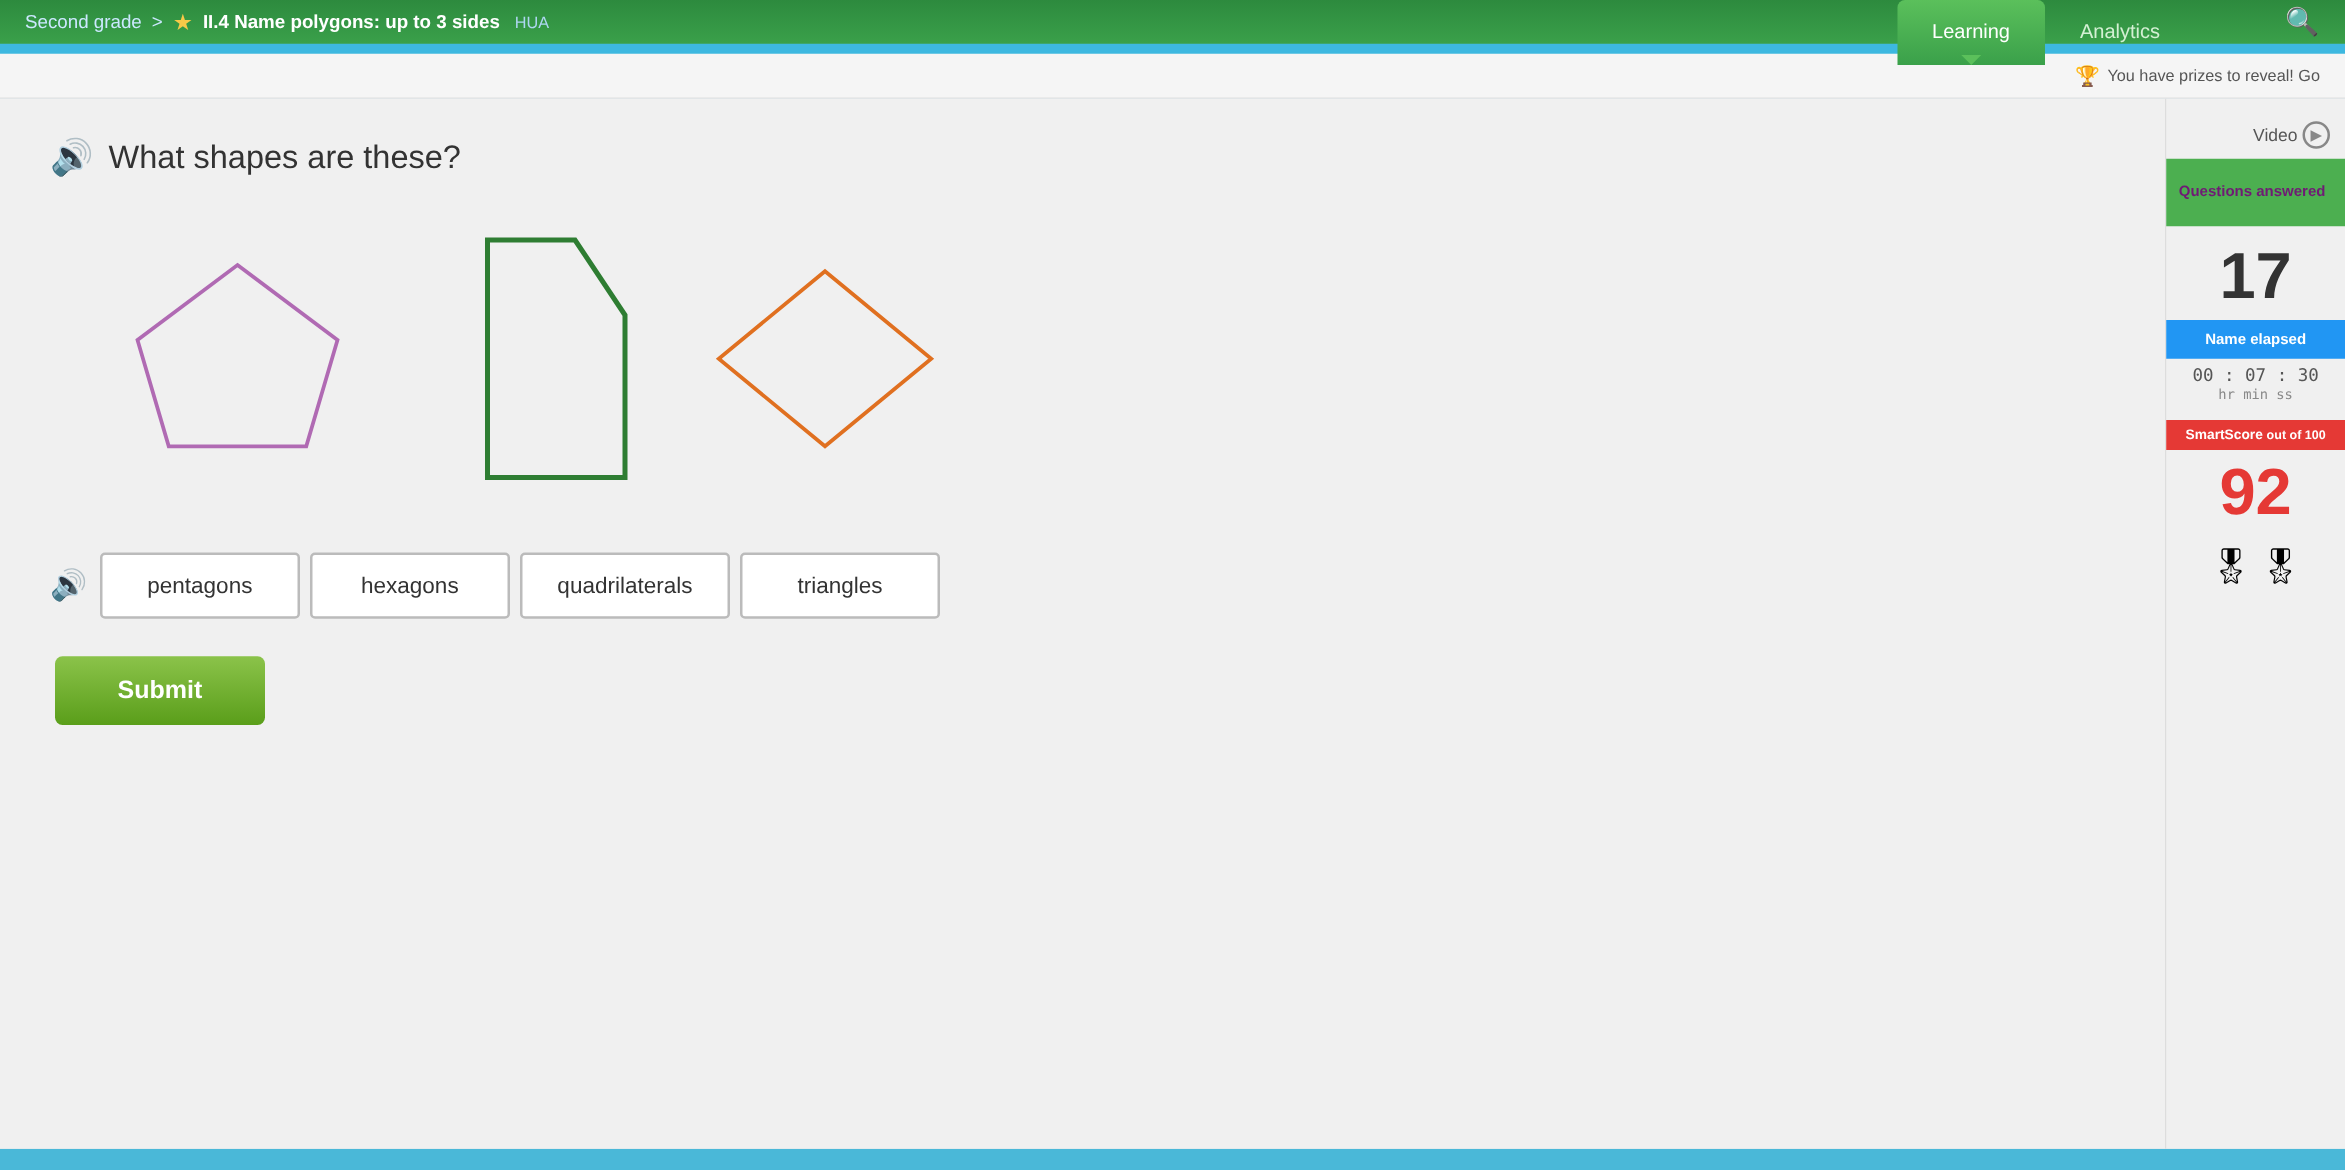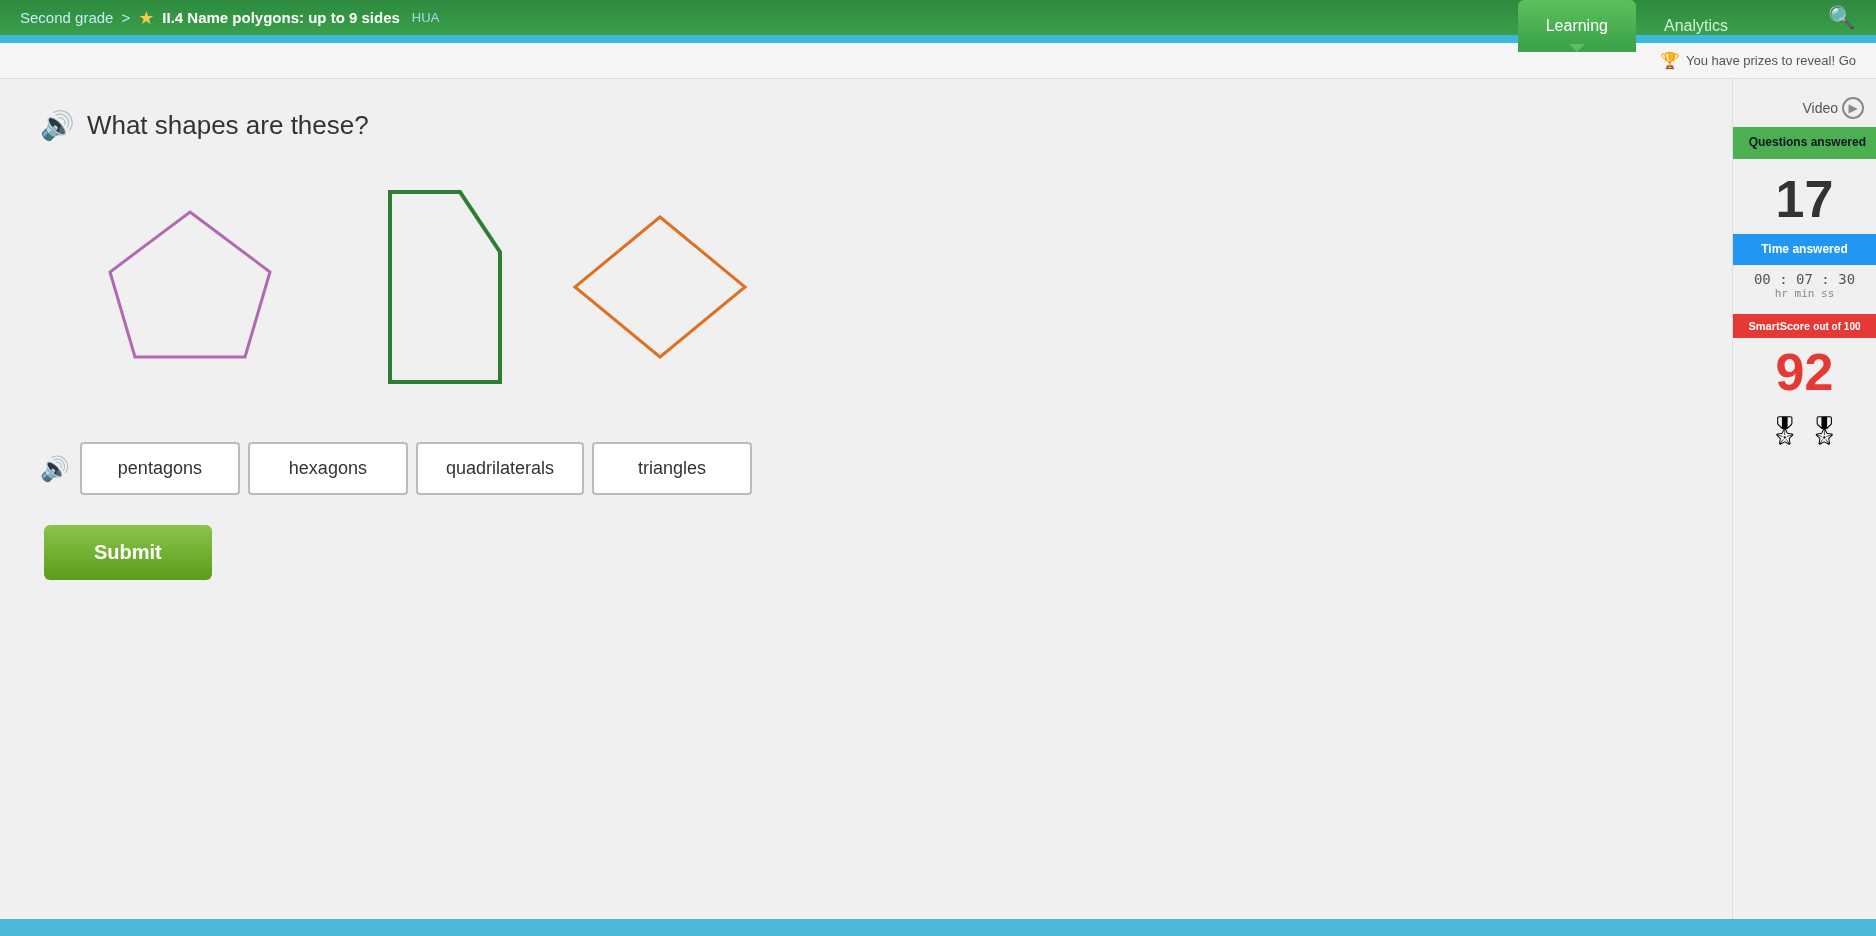--- a/index.html
+++ b/index.html
@@ -229,25 +229,25 @@
       border: 2px solid #888;
       display: flex;
       align-items: center;
       justify-content: center;
       font-size: 12px;
       color: #888;
     }
 
     .questions-answered-box {
       background: #4caf50;
-      color: #0f172a;
-      padding: 8px 10px;
+      color: #701a75;
+      padding: 19px 10px;
       font-size: 12px;
       font-weight: bold;
-      text-align: right;
+      text-align: left;
       line-height: 1.3;
     }
     .questions-count {
       font-size: 52px;
       font-weight: bold;
       color: #333;
       text-align: center;
       padding: 10px 0 5px 0;
     }
 
@@ -296,21 +296,21 @@
     }
   </style>
 </head>
 <body>
 
 <div class="top-nav">
   <div class="breadcrumb-area">
     <span class="breadcrumb-grade">Second grade</span>
     <span class="breadcrumb-separator">&gt;</span>
     <span class="breadcrumb-star">★</span>
-    <span class="breadcrumb-lesson">II.4 Name polygons: up to 9 sides</span>
+    <span class="breadcrumb-lesson">II.4 Name polygons: up to 3 sides</span>
     <span class="breadcrumb-code">HUA</span>
   </div>
 
   <div class="nav-tabs">
     <div class="nav-tab nav-tab-learning">
       <span>Learning</span>
     </div>
     <div class="nav-tab">
       <span>Analytics</span>
     </div>
@@ -374,21 +374,21 @@
       <span>Video</span>
       <div class="video-circle">▶</div>
     </div>
 
     <div class="questions-answered-box">
       <span>Questions answered</span>
     </div>
     <div class="questions-count">17</div>
 
     <div class="time-elapsed-box">
-      <span>Time answered</span>
+      <span>Name elapsed</span>
     </div>
     <div class="time-display">
       <div>00 : 07 : 30</div>
       <div style="font-size:11px; color:#888;">hr  min  ss</div>
     </div>
 
     <div class="smartscore-box">
       <span>SmartScore</span>
       <span style="font-size:10px;">out of 100</span>
     </div>

